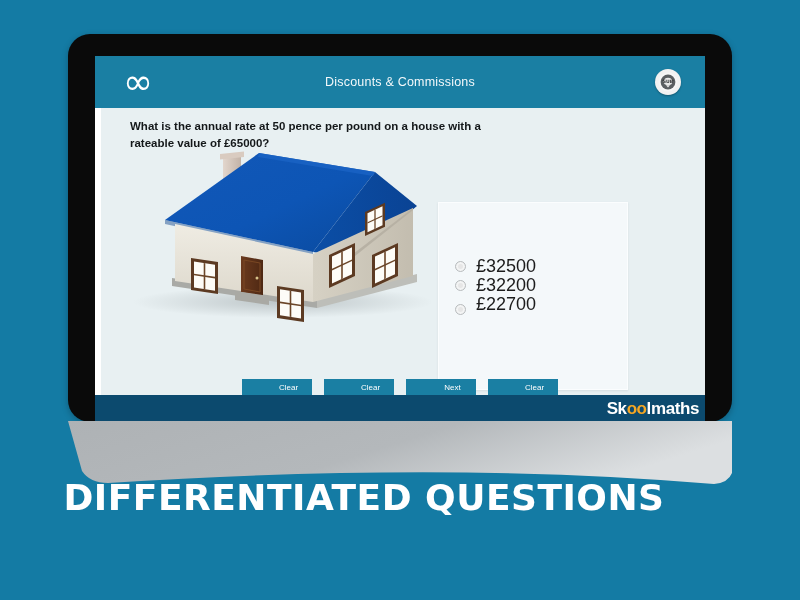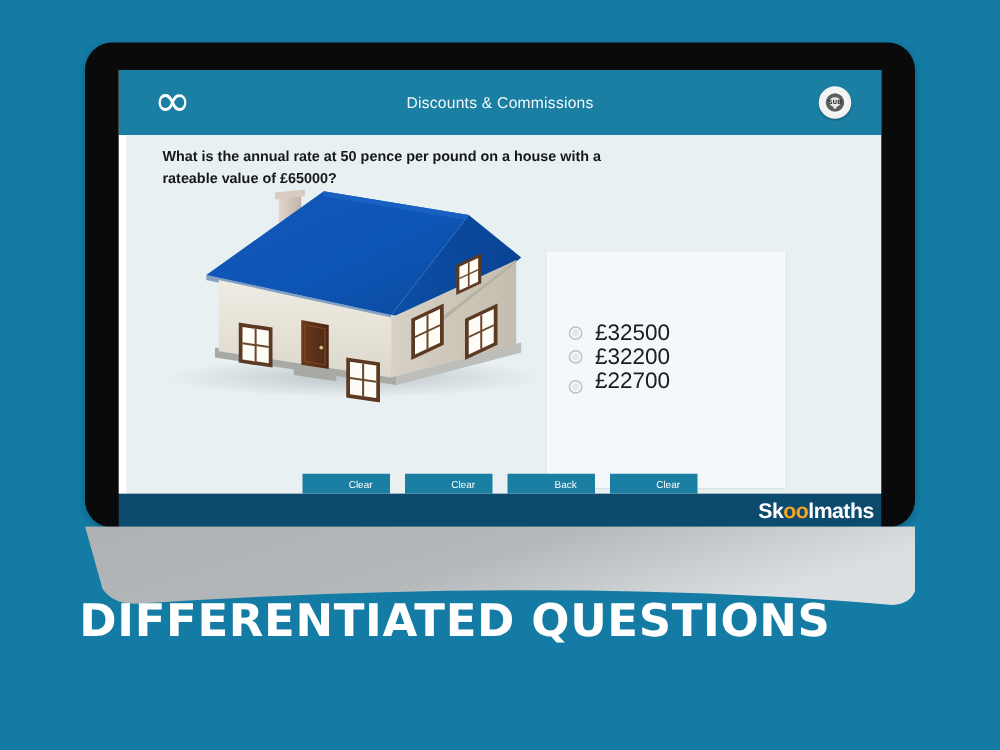--- a/index.html
+++ b/index.html
@@ -287,21 +287,21 @@
         </div>
         <div class="opt">
           <span class="radio"></span>
           <span class="opt-label">£22700</span>
         </div>
       </div>
 
       <div class="btnrow">
         <button class="btn">Clear</button>
         <button class="btn">Clear</button>
-        <button class="btn">Back</button>
+        <button class="btn">Next</button>
         <button class="btn">Clear</button>
       </div>
     </div>
   </div>
 
   <div class="brandbar">
     <div class="skool"><span>Sk</span><span class="oo">oo</span><span>lmaths</span></div>
   </div>
 </div>
 

